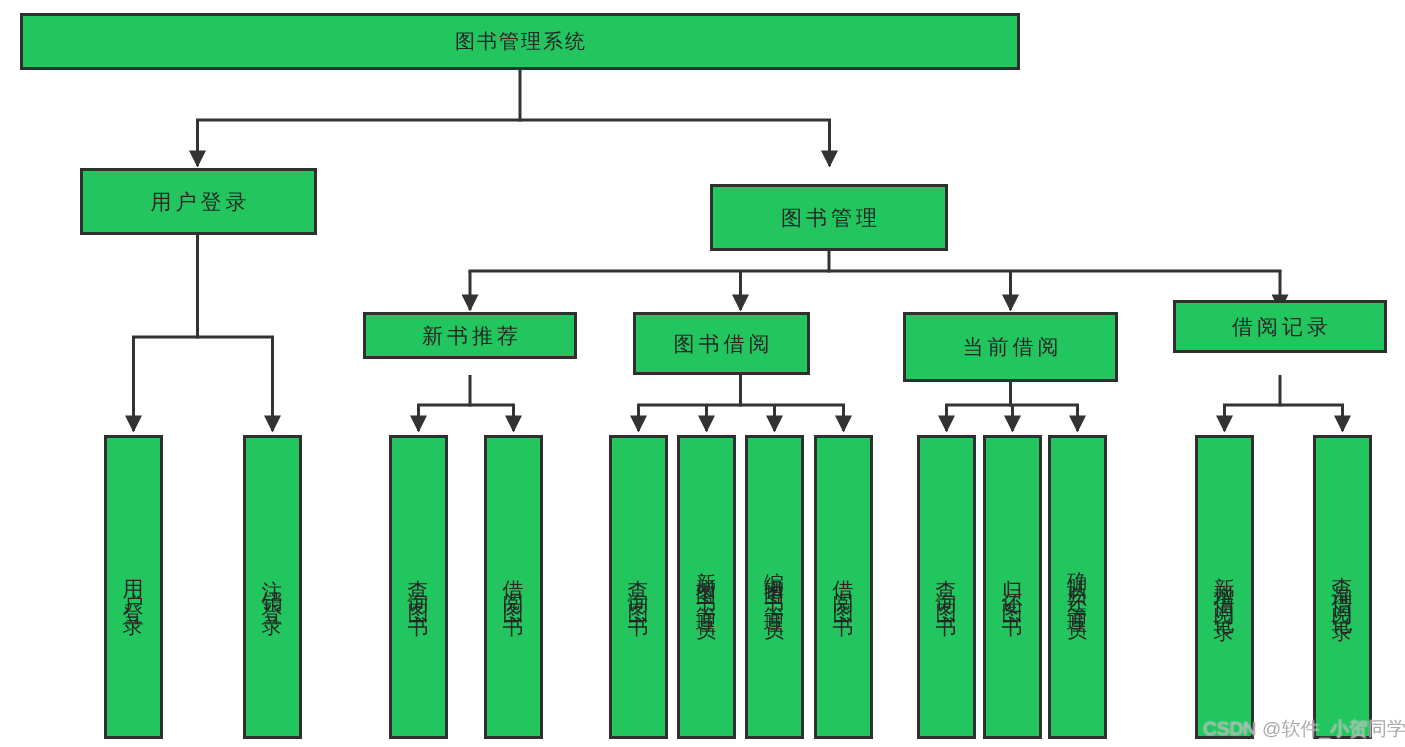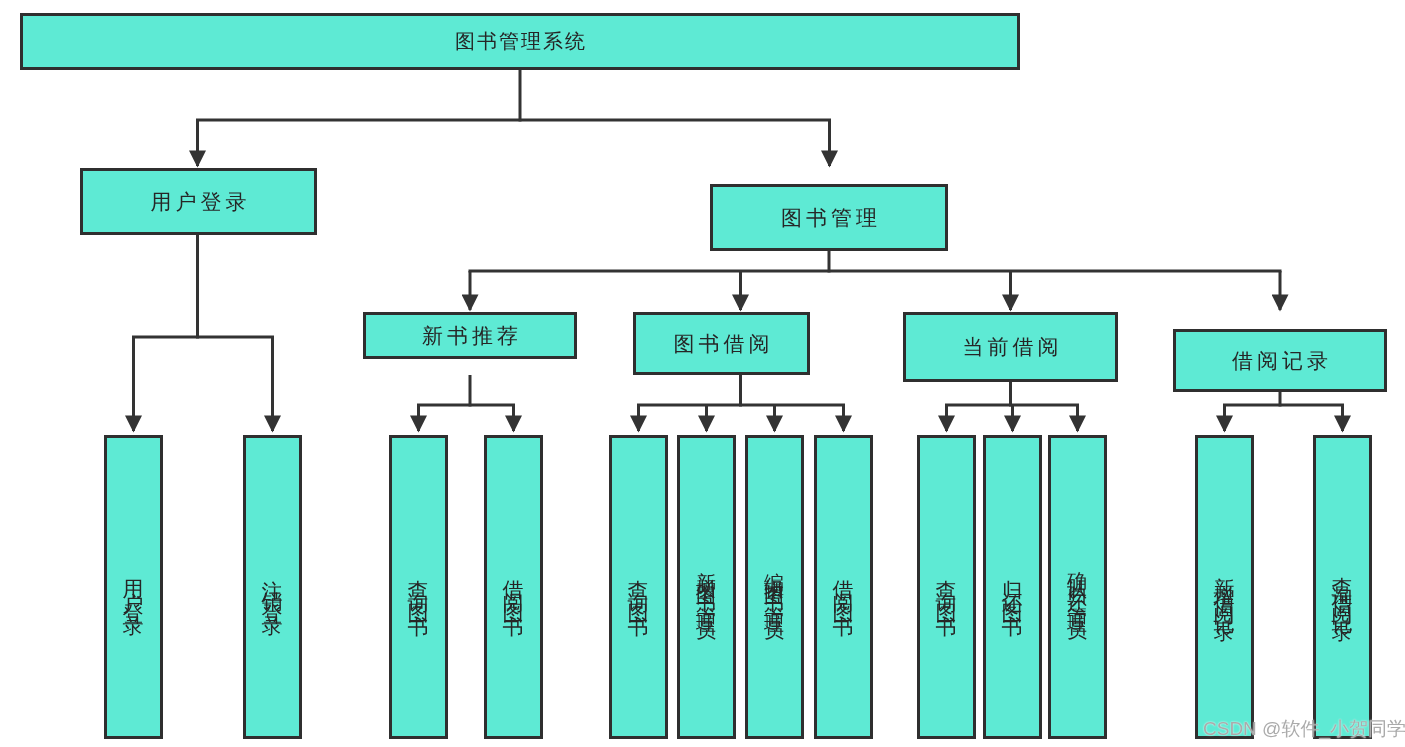--- a/index.html
+++ b/index.html
@@ -20,21 +20,21 @@
     background:var(--bg);
     overflow:hidden;
   }
   .wires{
     position:absolute;left:0;top:0;
     width:1405px;height:747px;
   }
   .box{
     position:absolute;
     box-sizing:border-box;
-    background:#5eead4;
+    background:#22c55e;
     border:3.5px solid var(--border);
     color:var(--text);
     display:flex;
     align-items:center;
     justify-content:center;
     text-align:right;
   }
   .h{
     font-size:21px;
     letter-spacing:4px;
@@ -122,21 +122,21 @@
   </svg>
 
   <div class="box h root-box" style="left:20px;top:13px;width:1000px;height:57px">图书管理系统</div>
 
   <div class="box h" style="left:80px;top:168px;width:237px;height:67px">用户登录</div>
   <div class="box h" style="left:710px;top:184px;width:238px;height:67px">图书管理</div>
 
   <div class="box h" style="left:363px;top:312px;width:214px;height:47px">新书推荐</div>
   <div class="box h" style="left:633px;top:312px;width:177px;height:63px">图书借阅</div>
   <div class="box h" style="left:903px;top:312px;width:215px;height:70px">当前借阅</div>
-  <div class="box h" style="left:1173px;top:329px;width:214px;height:63px">借阅记录</div>
+  <div class="box h" style="left:1173px;top:300px;width:214px;height:53px">借阅记录</div>
 
   <div class="box v" style="left:104px;top:435px;width:59px;height:304px">用户登录</div>
   <div class="box v" style="left:243px;top:435px;width:59px;height:304px">注销登录</div>
 
   <div class="box v" style="left:389px;top:435px;width:59px;height:304px">查询图书</div>
   <div class="box v" style="left:484px;top:435px;width:59px;height:304px">借阅图书</div>
 
   <div class="box v" style="left:609px;top:435px;width:59px;height:304px">查询图书</div>
   <div class="box v tight" style="left:677px;top:435px;width:59px;height:304px">新增图书（管理员）</div>
   <div class="box v tight" style="left:745px;top:435px;width:59px;height:304px">编辑图书（管理员）</div>

